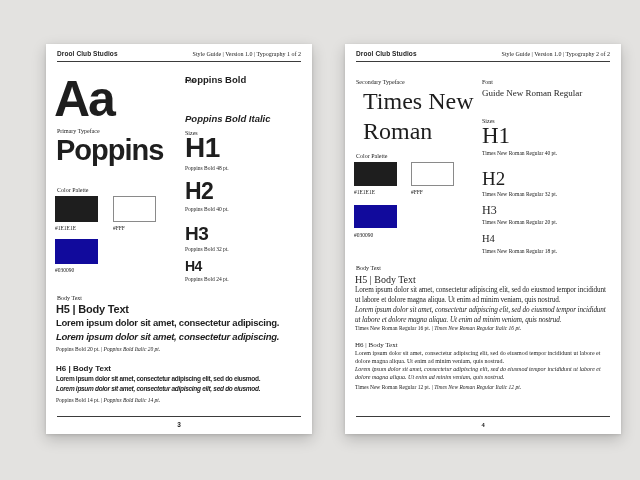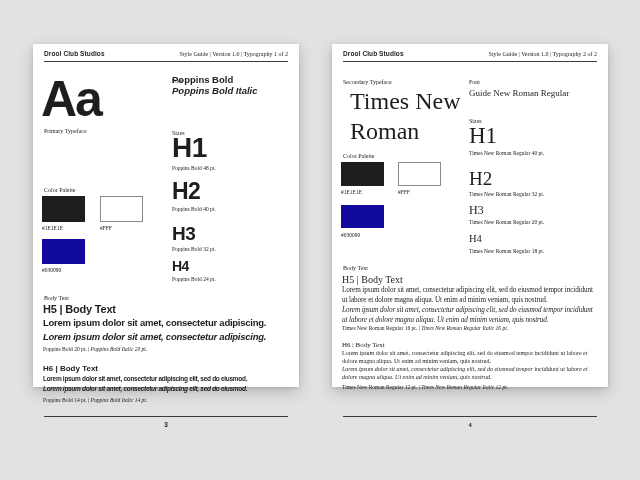--- a/index.html
+++ b/index.html
@@ -3,22 +3,23 @@
 <meta charset="utf-8">
 <style>
   html,body{margin:0;padding:0;}
   .stage{
     position:relative;width:640px;height:480px;overflow:hidden;
     background:#e3e2e0;
     font-family:"Liberation Sans",sans-serif;
     color:#1e1e1e;
   }
   .page{
-    position:absolute;top:44px;height:343px;background:#ffffff;
+    position:absolute;top:44px;height:390px;background:#ffffff;
     box-shadow:0 5px 14px rgba(0,0,0,.20),0 1px 3px rgba(0,0,0,.12);
+    margin-left:13px;
   }
   .page-1{left:33px;width:266px;}
   .page-2{left:332px;width:276px;}
 
   
   .hdr{position:absolute;left:11px;right:11px;top:6px;display:flex;justify-content:space-between;align-items:baseline;}
   .hdr-left{font:700 6.5px/1.2 "Liberation Sans",sans-serif;letter-spacing:.1px;}
   .hdr-right{font:400 6px/1.2 "Liberation Serif",serif;color:#222;}
   .rule{position:absolute;left:11px;right:11px;height:1.6px;background:#3b3b3b;}
   .top-rule{top:16.5px;}
@@ -34,21 +35,21 @@
   .swl{position:absolute;font:400 5.5px/1.2 "Liberation Serif",serif;color:#222;}
   .size-block{position:absolute;}
   .size-cap{font:400 5.5px/1.2 "Liberation Serif",serif;color:#222;margin-top:3px;}
   .cap{position:absolute;font:400 5.5px/1.2 "Liberation Serif",serif;color:#222;white-space:nowrap;}
   .cap .it{font-style:italic;}
 
   
   .specimen{position:absolute;left:8px;top:30px;font:800 50px/1 "Liberation Sans",sans-serif;letter-spacing:-2px;}
   .p1-font-label{left:139px;top:34px;}
   .p1-font-name{position:absolute;left:139px;top:30px;font:700 9.5px/1.2 "Liberation Sans",sans-serif;}
-  .p1-font-italic{position:absolute;left:139px;top:41px;font:italic 700 9.5px/1.2 "Liberation Sans",sans-serif;}
+  .p1-font-italic{position:absolute;left:139px;top:69px;font:italic 700 9.5px/1.2 "Liberation Sans",sans-serif;}
   .p1-typeface-label{left:11px;top:84px;}
   .p1-typeface-name{position:absolute;left:10px;top:91px;font:800 29px/1.1 "Liberation Sans",sans-serif;letter-spacing:-1px;}
   .p1-sizes-label{left:139px;top:86px;}
   .page-1 .size-block{left:139px;}
   .page-1 .size-tag{font-family:"Liberation Sans",sans-serif;font-weight:800;line-height:1;letter-spacing:-.5px;}
   .p1-s1{top:90px;}  .p1-s1 .size-tag{font-size:28px;}
   .p1-s2{top:136px;} .p1-s2 .size-tag{font-size:23px;}
   .p1-s3{top:180px;} .p1-s3 .size-tag{font-size:19px;}
   .p1-s4{top:215px;} .p1-s4 .size-tag{font-size:14px;}
   .p1-palette-label{left:11px;top:143px;}
@@ -110,20 +111,21 @@
     </div>
     <div class="rule top-rule"></div>
 
     <div class="specimen">Aa</div>
 
     <div class="lbl p1-font-label">Font</div>
     <div class="p1-font-name">Poppins Bold</div>
     <div class="p1-font-italic">Poppins Bold Italic</div>
 
     <div class="lbl p1-typeface-label">Primary Typeface</div>
+    <div class="p1-typeface-name">Poppins</div>
 
     <div class="lbl p1-sizes-label">Sizes</div>
     <div class="size-block p1-s1">
       <div class="size-tag">H1</div>
       <div class="size-cap">Poppins Bold 48 pt.</div>
     </div>
     <div class="size-block p1-s2">
       <div class="size-tag">H2</div>
       <div class="size-cap">Poppins Bold 40 pt.</div>
     </div>

